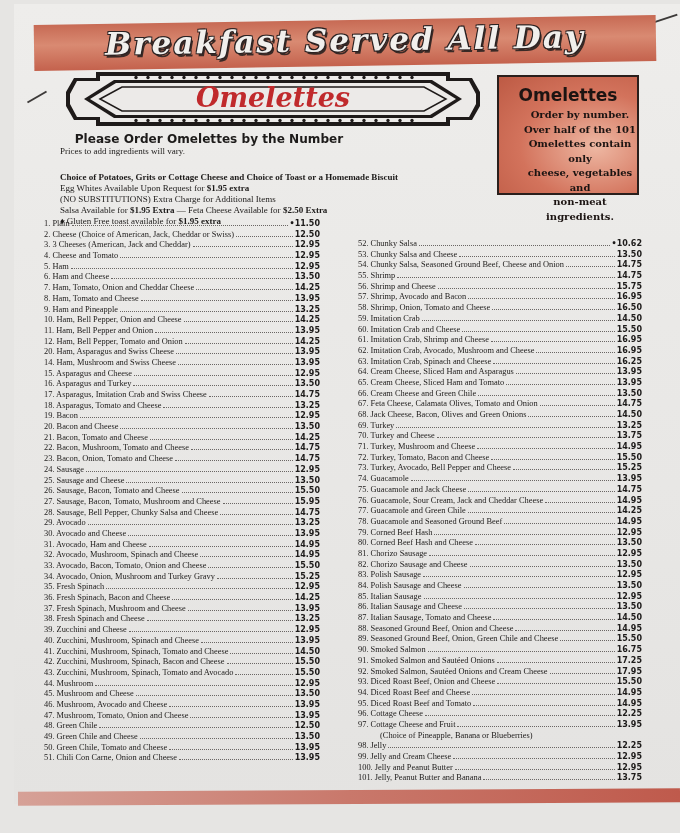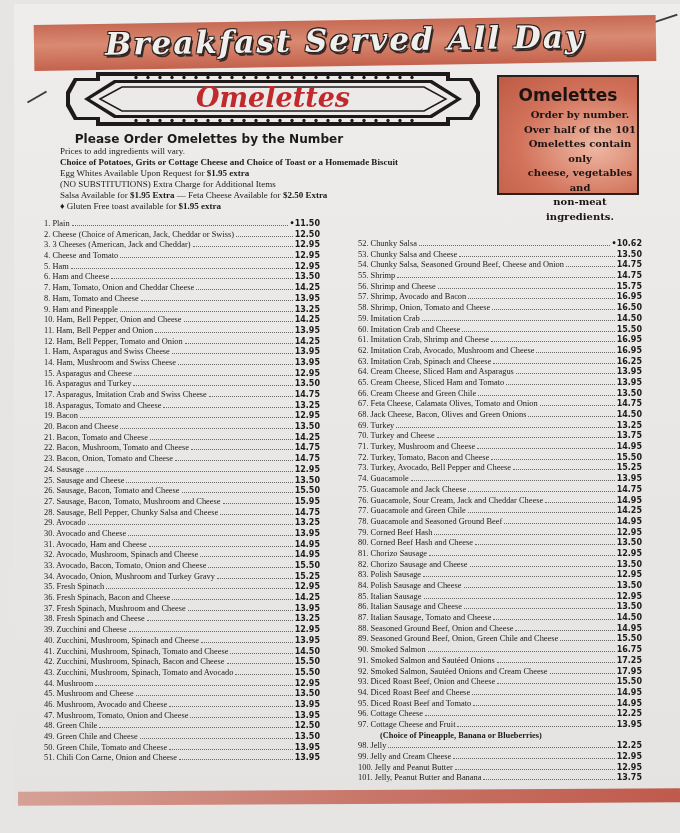--- a/index.html
+++ b/index.html
@@ -17,21 +17,21 @@
   .inst-head{font-family:"DejaVu Sans",sans-serif;font-weight:bold;font-size:13px;transform:scaleX(0.93);}
   .inst-line{font-size:9px;line-height:11px;}
   .inst-line b{font-weight:bold;}
   .col{position:absolute;top:219px;font-size:8.4px;}
   .col.left{left:44px;width:276px;}
   .col.right{left:358px;width:284px;margin-top:20px;}
   .row{display:flex;align-items:baseline;height:10.7px;line-height:10.7px;white-space:nowrap;}
   .row .name{flex:0 0 auto;}
   .row .dots{flex:1 1 auto;border-bottom:1px dotted #6a6664;margin:0 2px;height:6px;}
   .row .price{flex:0 0 auto;font-weight:bold;font-family:"DejaVu Sans",sans-serif;font-size:8px;}
-  .note-row{height:10.7px;line-height:10.7px;padding-left:22px;white-space:nowrap;font-weight:bold;}
+  .note-row{height:10.7px;line-height:10.7px;padding-left:22px;white-space:nowrap;}
   .bottom-band{position:absolute;left:18px;top:790px;width:662px;height:14px;background:linear-gradient(90deg,#d6a197 0%,#c9786b 50%,#bf5a4c 100%);transform:rotate(-0.3deg);}
   .pin{position:absolute;height:2px;background:#3d3a39;}
 </style>
 </head>
 <body>
 
 <div class="paper"></div>
 
 <div class="pin" style="left:26px;top:96px;width:22px;transform:rotate(-30deg);"></div>
 <div class="pin" style="left:650px;top:18px;width:28px;transform:rotate(-18deg);"></div>
@@ -108,21 +108,21 @@
     <div>Over half of the 101</div>
     <div>Omelettes contain only</div>
     <div>cheese, vegetables and</div>
     <div>non-meat ingredients.</div>
   </div>
 </div>
 
 <div class="instructions">
   <div class="inst-head">Please Order Omelettes by the Number</div>
   <div class="inst-line" style="font-weight:normal;">Prices to add ingredients will vary.</div>
-  <div class="inst-line" style="font-weight:bold;">Choice of Potatoes, Grits or Cottage Cheese and Choice of Toast or a Homemade Biscuit</div>
+  <div class="inst-line" style="font-weight:bold;margin-top:15px;">Choice of Potatoes, Grits or Cottage Cheese and Choice of Toast or a Homemade Biscuit</div>
   <div class="inst-line"><span>Egg Whites Available Upon Request for </span><b>$1.95 extra</b></div>
   <div class="inst-line">(NO SUBSTITUTIONS) Extra Charge for Additional Items</div>
   <div class="inst-line"><span>Salsa Available for </span><b>$1.95 Extra</b><span> — Feta Cheese Available for </span><b>$2.50 Extra</b></div>
   <div class="inst-line"><span>♦ Gluten Free toast available for </span><b>$1.95 extra</b></div>
 </div>
 
 <div class="col left">
     <div class="row">
       <span class="name">1. Plain</span>
       <span class="dots"></span>
@@ -177,21 +177,21 @@
       <span class="name">11. Ham, Bell Pepper and Onion</span>
       <span class="dots"></span>
       <span class="price">13.95</span>
     </div>
     <div class="row">
       <span class="name">12. Ham, Bell Pepper, Tomato and Onion</span>
       <span class="dots"></span>
       <span class="price">14.25</span>
     </div>
     <div class="row">
-      <span class="name">1. Ham, Asparagus and Swiss Cheese</span>
+      <span class="name">20. Ham, Asparagus and Swiss Cheese</span>
       <span class="dots"></span>
       <span class="price">13.95</span>
     </div>
     <div class="row">
       <span class="name">14. Ham, Mushroom and Swiss Cheese</span>
       <span class="dots"></span>
       <span class="price">13.95</span>
     </div>
     <div class="row">
       <span class="name">15. Asparagus and Cheese</span>

